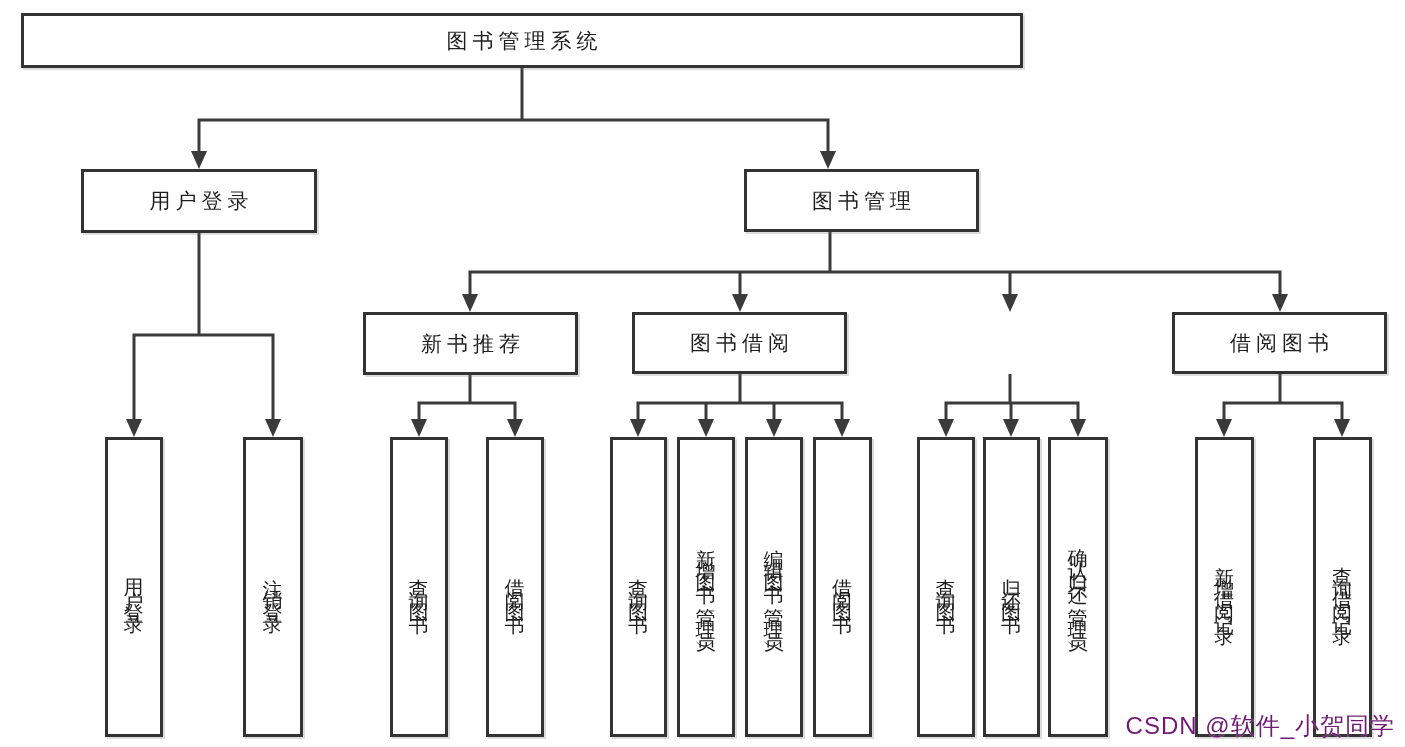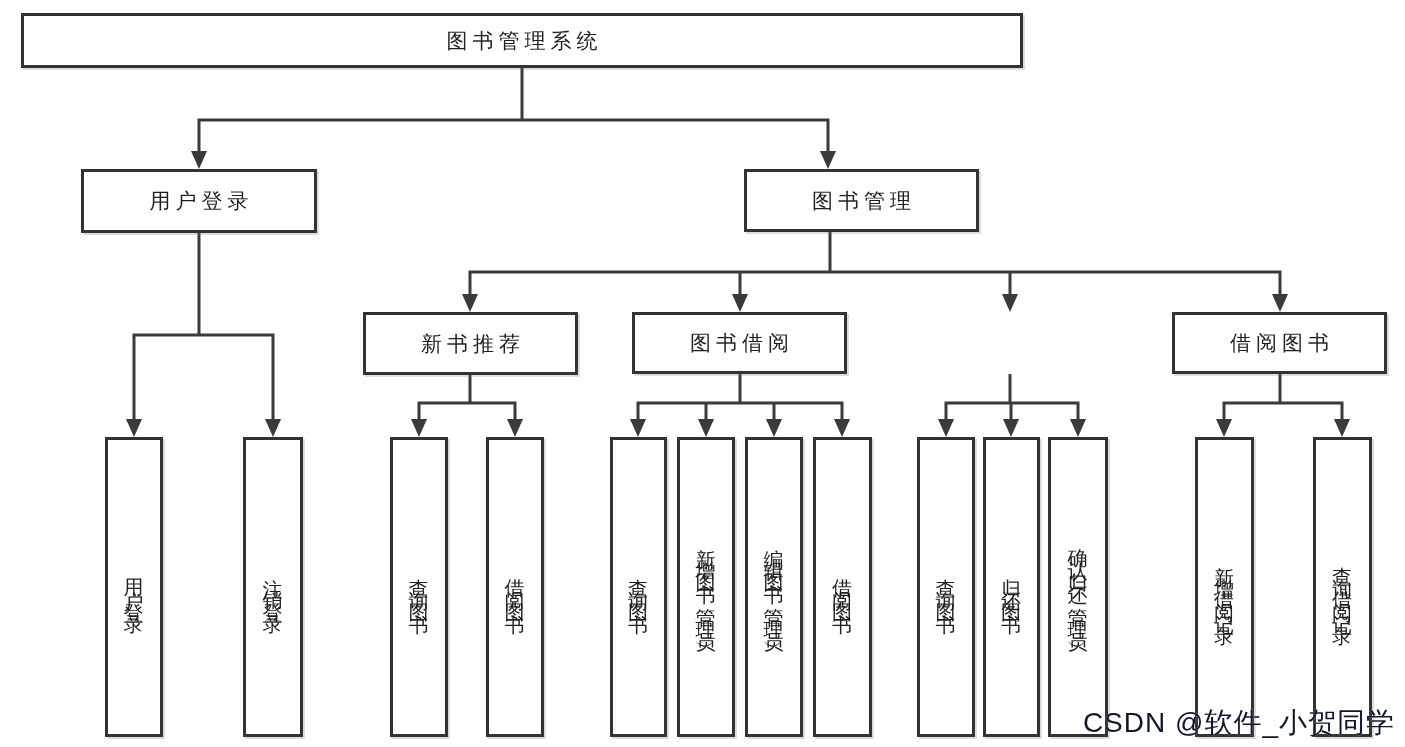--- a/index.html
+++ b/index.html
@@ -31,23 +31,23 @@
     writing-mode:vertical-rl;
     text-orientation:mixed;
     font-size:20px;
     line-height:1;
     letter-spacing:12px;
     white-space:nowrap;
   }
   #watermark{
     position:absolute;
     right:10px;bottom:5px;
-    font-size:28px;
+    font-size:24px;
     letter-spacing:1px;
-    color:#0f172a;
+    color:#701a75;
     text-shadow:0 0 1px rgba(255,255,255,.8);
     z-index:3;
     white-space:nowrap;
   }
 </style>
 </head>
 <body>
 
 <div id="stage">
 

